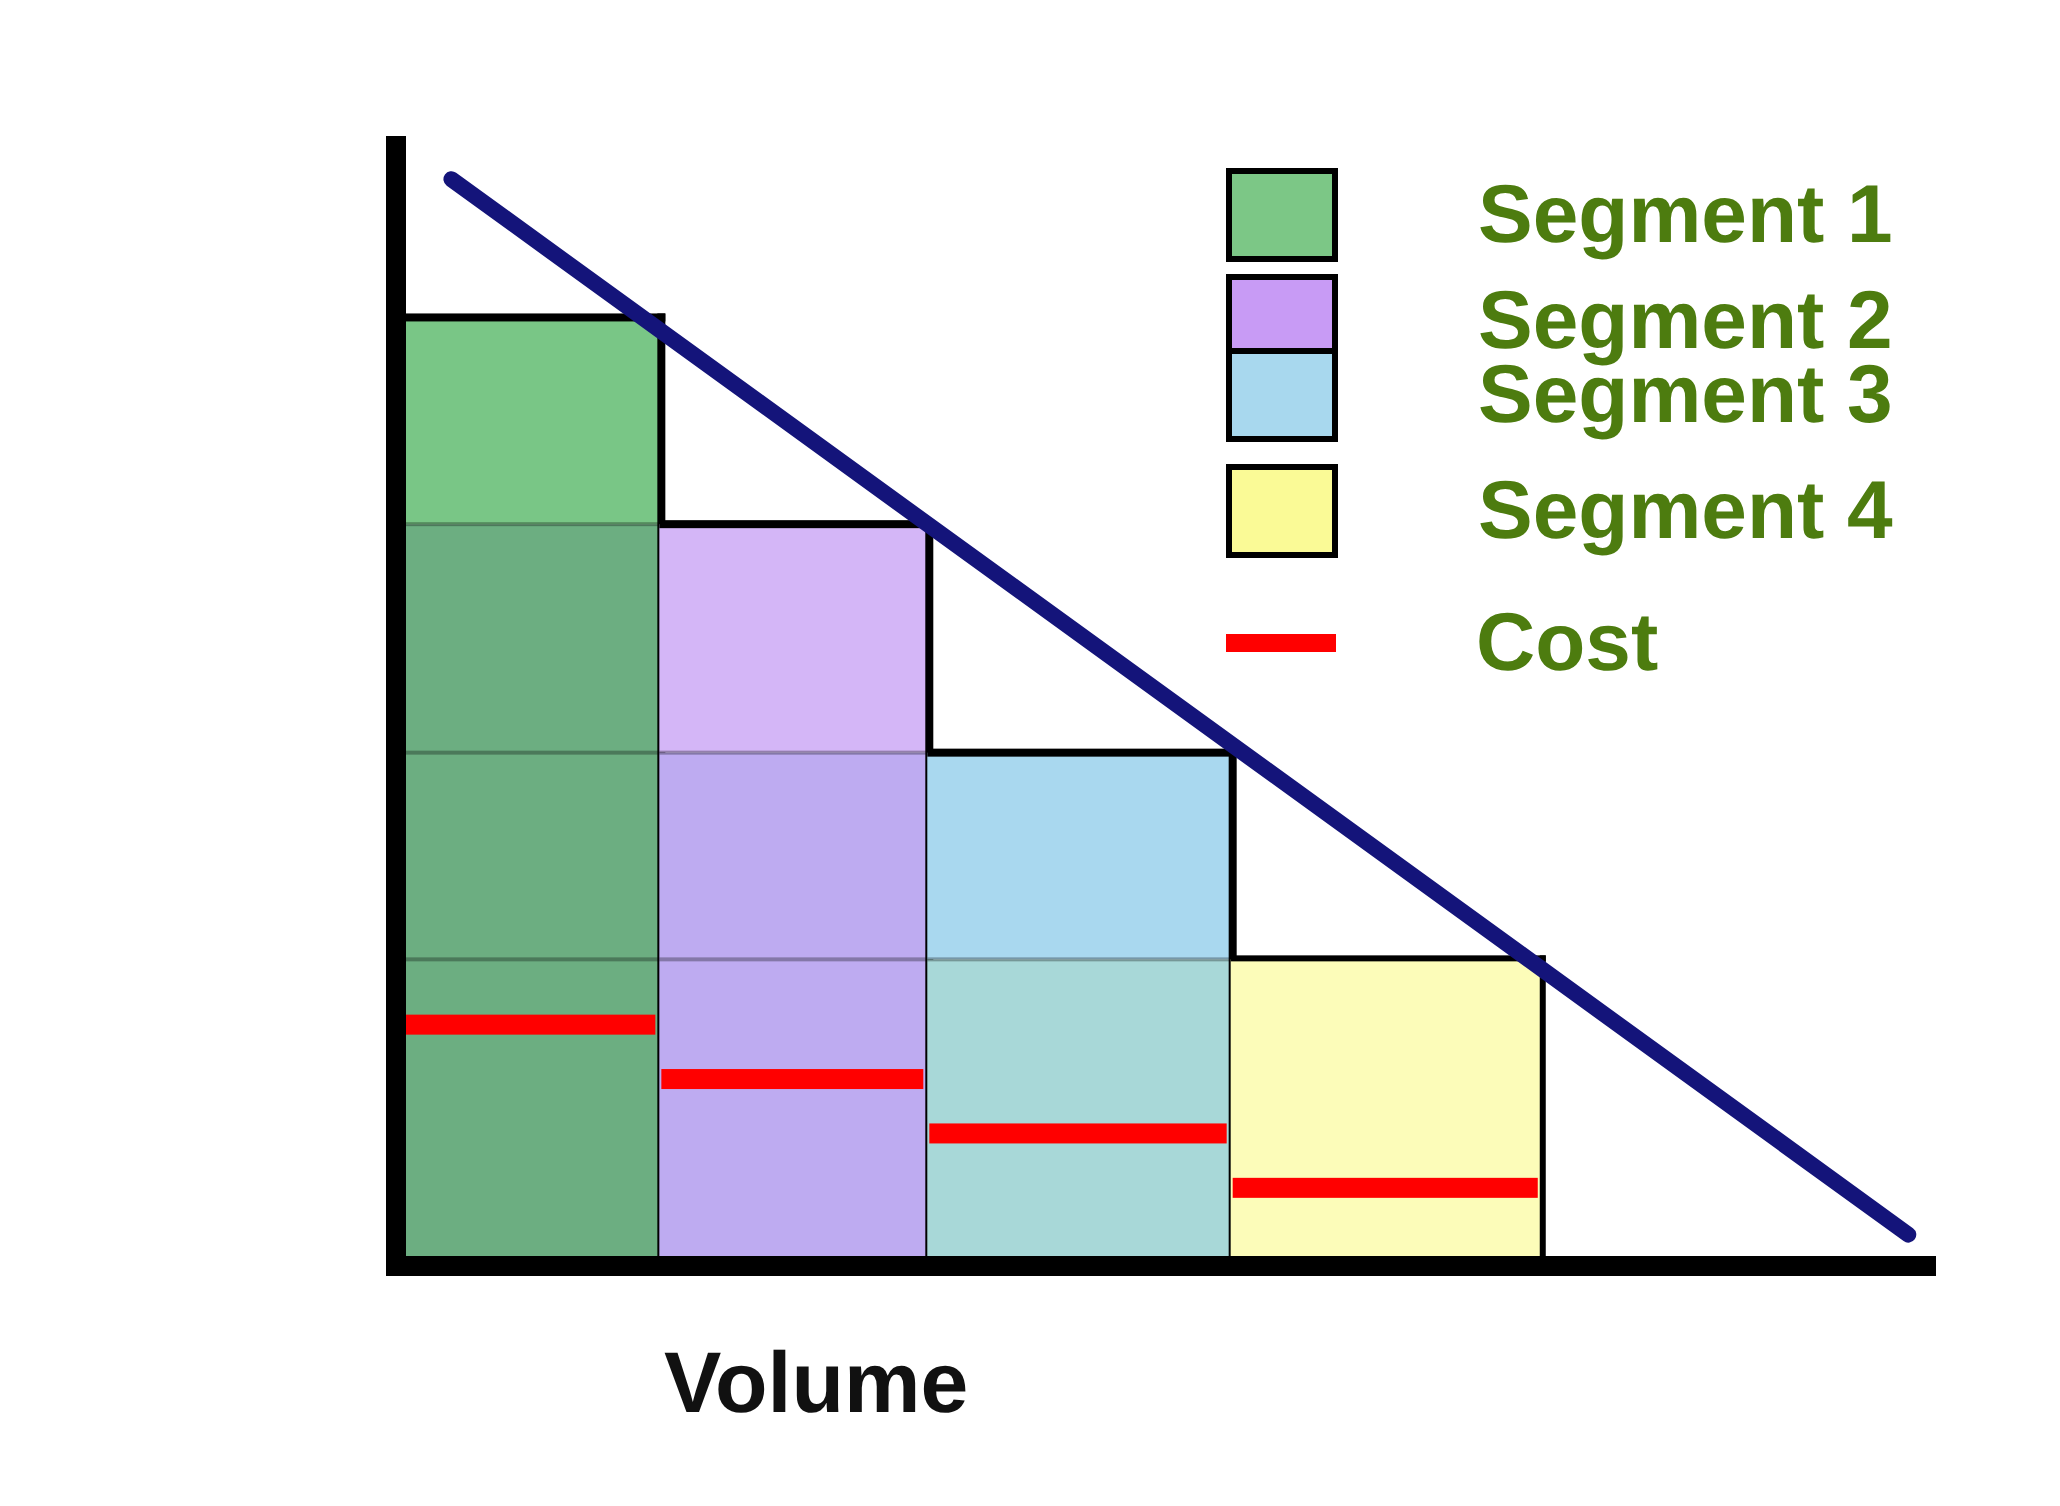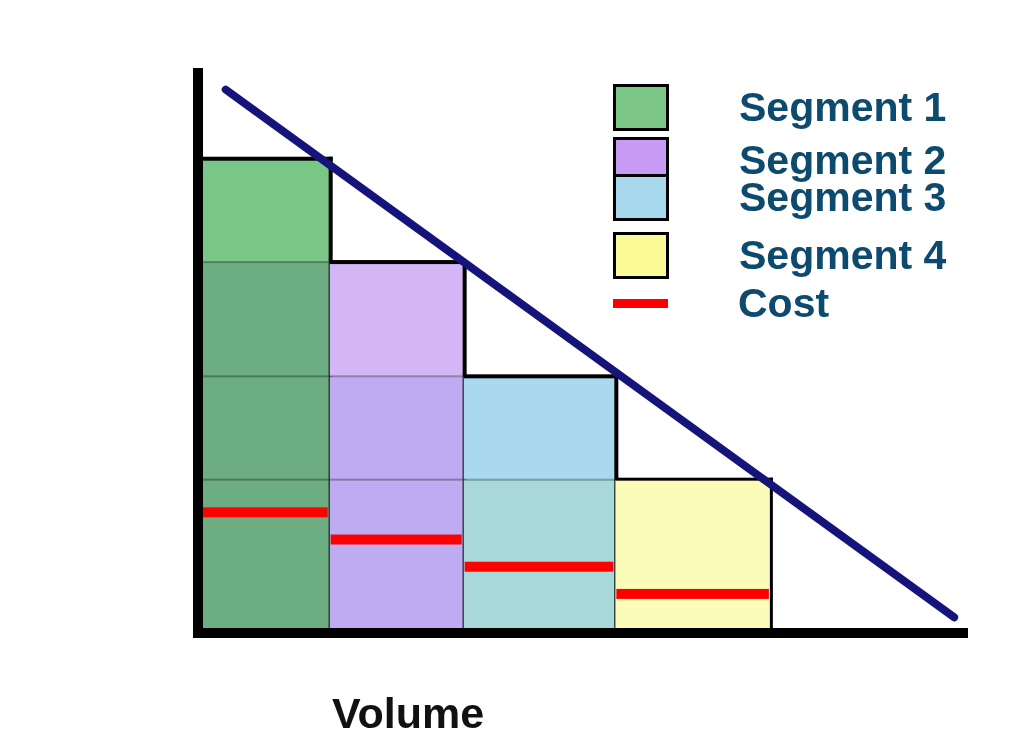--- a/index.html
+++ b/index.html
@@ -14,21 +14,21 @@
   #chart-svg { position: absolute; left: 0; top: 0; }
   .axis-title {
     position: absolute;
     font-weight: 700;
     font-size: 43px;
     color: #111111;
     letter-spacing: 0px;
     white-space: nowrap;
   }
   #price-label { left: 12px; top: 98px; }
-  #volume-label { left: 332px; top: 689px; }
+  #volume-label { left: 332px; top: 668px; }
   .legend-row {
     position: absolute;
     left: 613px;
     height: 46px;
     display: flex;
     align-items: center;
   }
   .legend-row .swatch-box {
     width: 50px;
     height: 41px;
@@ -37,28 +37,28 @@
   }
   .legend-row .swatch-line {
     width: 55px;
     height: 9px;
     flex: 0 0 auto;
   }
   .legend-row .legend-label {
     margin-left: 70px;
     font-weight: 700;
     font-size: 41px;
-    color: #0c4a6e;
+    color: #4d7c0f;
     white-space: nowrap;
   }
   .lr0 { top: 84px; }
   .lr1 { top: 137px; justify-content: space-between; }
   .lr2 { top: 174px; }
   .lr3 { top: 232px; }
-  .lr4 { top: 280px; }
+  .lr4 { top: 298px; }
 </style>
 </head>
 <body>
 
 <div id="stage">
 
   <svg id="chart-svg" width="1030" height="753" viewBox="0 0 1030 753">
       <rect x="198" y="158.71999999999997" width="131.67000000000002" height="103.36000000000001" fill="#79C686"></rect>
       <rect x="198" y="262.08" width="131.67000000000002" height="369.92" fill="#6CAE81"></rect>
       <rect x="198" y="261.08" width="131.67000000000002" height="2" fill="rgba(0,0,0,0.3)"></rect>

